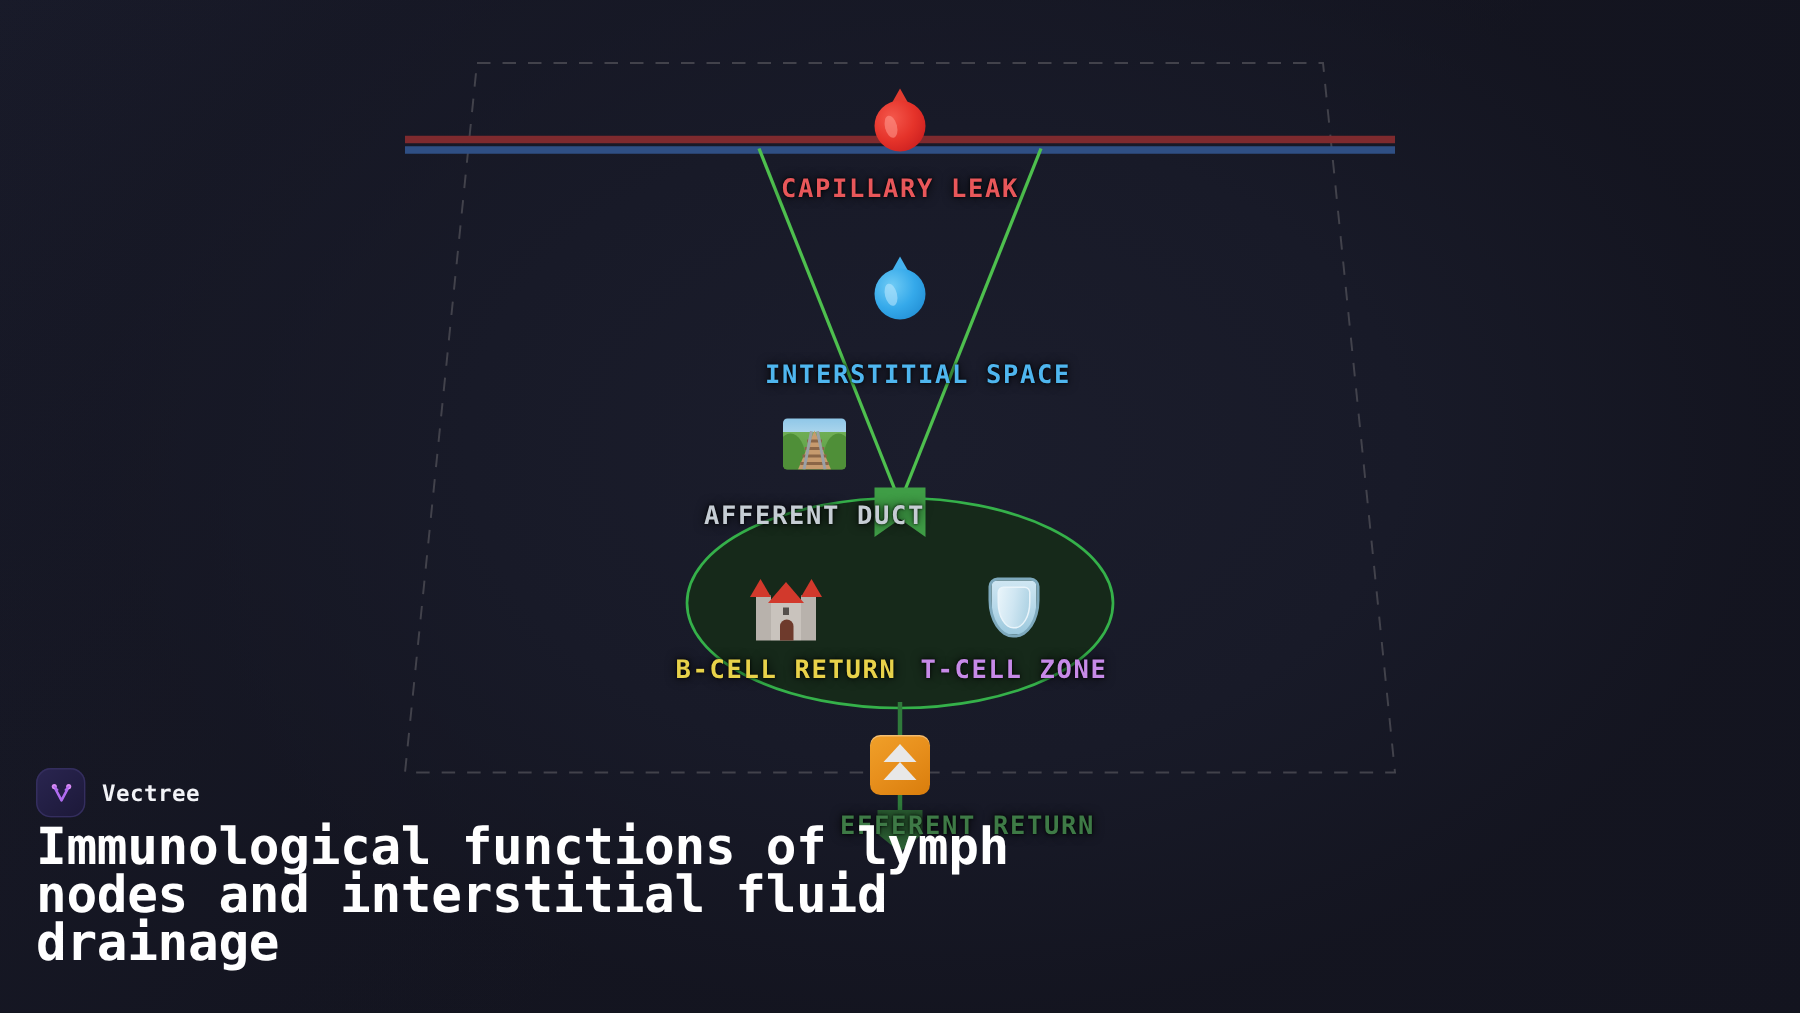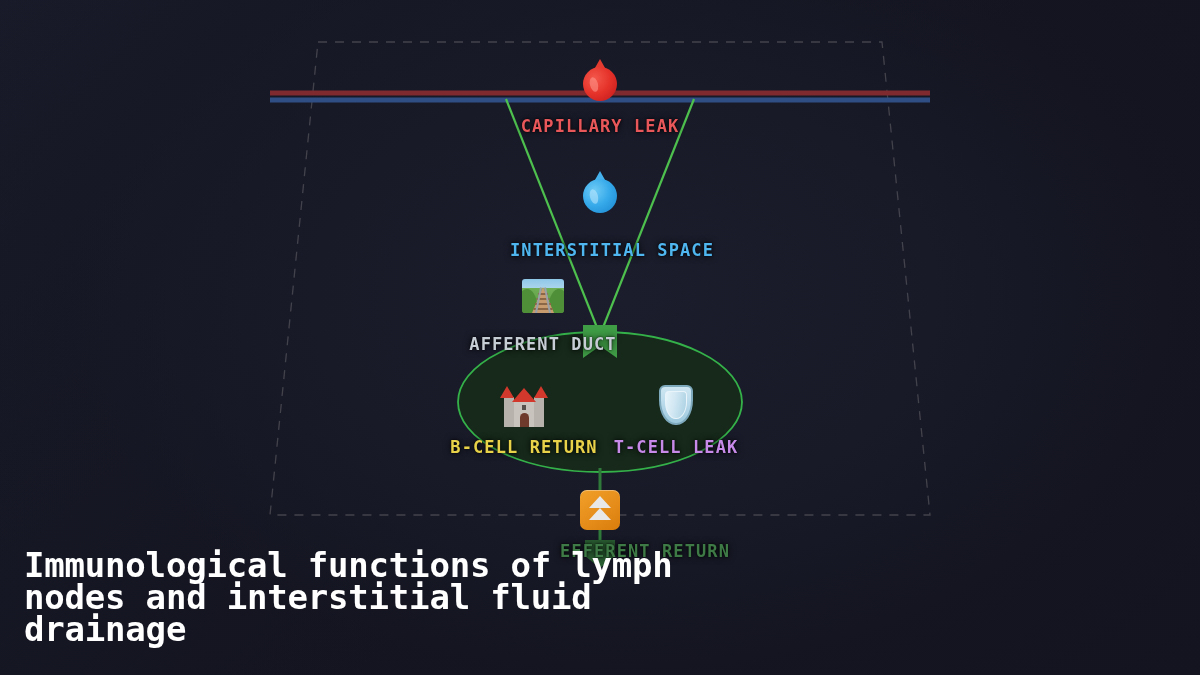--- a/index.html
+++ b/index.html
@@ -309,27 +309,38 @@
       <div class="gate"></div>
     </div>
   </div>
   <div class="node-label" style="left:524px; top:437px; color:#e8d24a;">B-CELL RETURN</div>
 
   <div class="icon-wrap" style="left:676px; top:405px;">
     <div class="shield">
       <div class="inner"></div>
     </div>
   </div>
-  <div class="node-label" style="left:676px; top:437px; color:#c78ae8;">T-CELL LEAK</div>
+  <div class="node-label" style="left:676px; top:437px; color:#c78ae8;">T-CELL ZONE</div>
 
   <div class="icon-wrap" style="left:600px; top:510px;">
     <div class="efferent-box">
       <div class="chev top"></div>
       <div class="chev bot"></div>
     </div>
   </div>
   <div class="node-label" style="left:600px; top:541px; color:#3e7a46;margin-left:45px;">EFFERENT RETURN</div>
 
+  <div id="brand">
+    <div id="brand-mark">
+      <svg width="20" height="20" viewBox="0 0 20 20" xmlns="http://www.w3.org/2000/svg">
+        <path d="M5.2 5.6 L10 14.6 L14.8 5.6" fill="none" stroke="#b06cf0" stroke-width="1.7" stroke-linecap="round" stroke-linejoin="round"></path>
+        <circle cx="5.2" cy="5.4" r="1.7" fill="#d98cf5"></circle>
+        <circle cx="14.8" cy="5.4" r="1.7" fill="#d98cf5"></circle>
+        <path d="M5.2 5.4 L7.4 7.6 M14.8 5.4 L12.6 7.6" stroke="#b06cf0" stroke-width="1.2" stroke-linecap="round"></path>
+      </svg>
+    </div>
+    <div id="brand-name">Vectree</div>
+  </div>
 
   <div id="title">Immunological functions of lymph nodes and interstitial fluid drainage</div>
 
 
 </div>
 
 </body></html>

